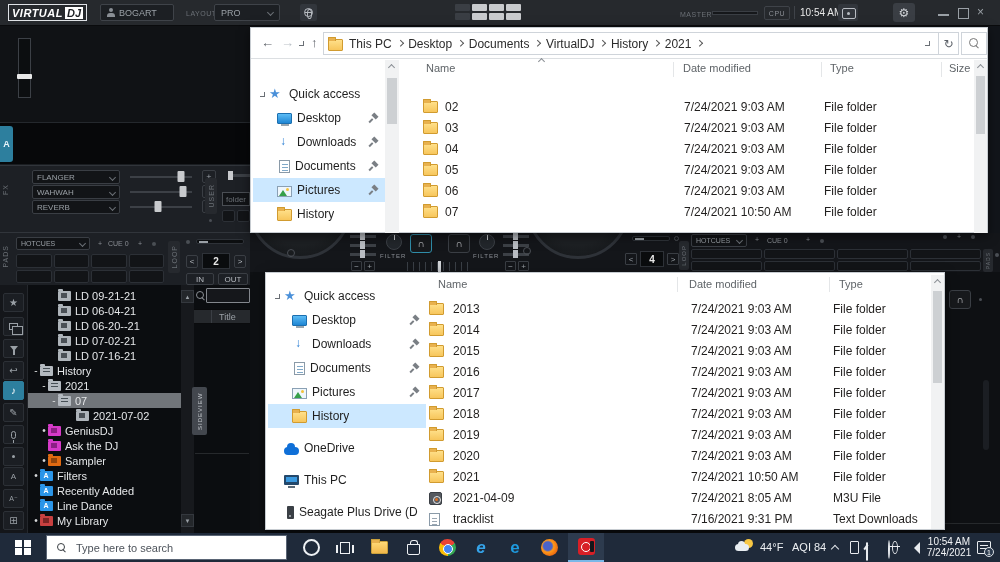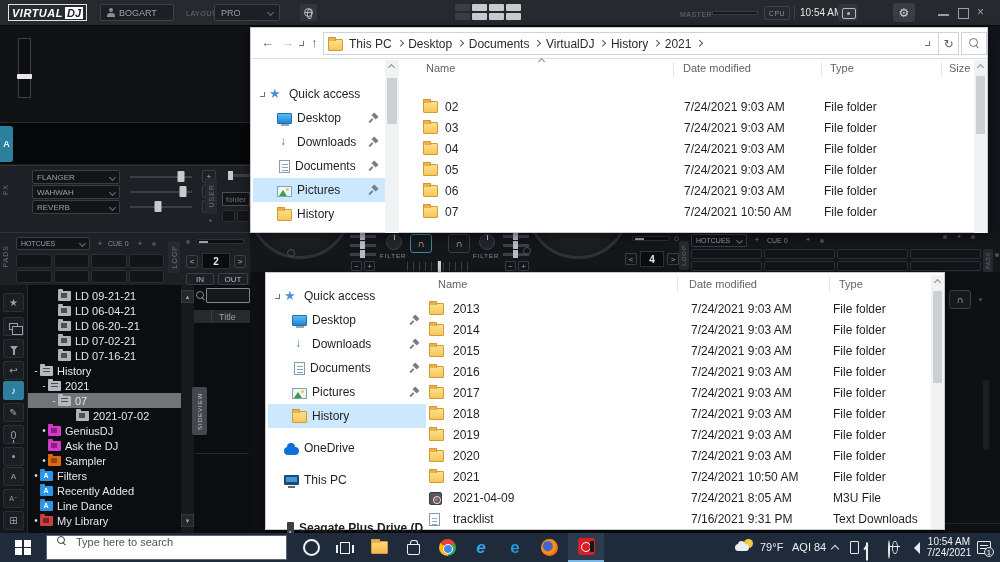--- a/index.html
+++ b/index.html
@@ -174,21 +174,21 @@
 .t-txt{background:#fff;border:1px solid #8a9aa8;width:11px;height:13px}
 .t-txt::after{content:"";position:absolute;left:2px;top:2.5px;right:2px;height:8px;background:repeating-linear-gradient(#fff 0 1px,#9aa6b2 1px 2px,#fff 2px 3px)}
 .scrollzone{background:#f1f2f3}
 .sthumb{position:absolute;background:#cdd0d3}
 .upglyph{position:absolute;width:5px;height:5px;border-right:1.2px solid #8a8f94;border-bottom:1.2px solid #8a8f94;transform:rotate(-135deg)}
 
 
 .tbar{left:0;top:533px;width:1000px;height:29px;background:#1f2a3a;z-index:50}
 .winlogo{display:grid;grid-template-columns:7px 7px;grid-template-rows:7px 7px;gap:1.5px}
 .winlogo span{background:#fff}
-.tsearch{left:46px;top:2px;width:241px;height:25px;background:#fff;border:1px solid #5a6575;display:flex;}
+.tsearch{left:46px;top:2px;width:241px;height:25px;background:#fff;border:1px solid #5a6575;display:flex;align-items:center}
 .tsearch .magd::before{border-color:#3a3f44}
 .tsearch .magd::after{background:#3a3f44}
 .tsearch span.ph{font-size:11px;color:#4d535b;margin-left:9px}
 .tico{position:absolute;top:0;width:34px;height:29px;display:flex;align-items:center;justify-content:center}
 .cortana{width:17px;height:17px;border:2px solid #eef1f4;border-radius:50%}
 .tview{width:10px;height:12px;border:1.4px solid #eef1f4;position:relative}
 .tview::before{content:"";position:absolute;left:-5px;top:2px;width:2px;height:8px;background:#eef1f4}
 .tview::after{content:"";position:absolute;right:-5px;top:2px;width:2px;height:8px;background:#eef1f4}
 .tfolder{width:17px;height:13px;position:relative;background:linear-gradient(#ffd977,#f2b84b);border:1px solid #caa13c;border-radius:1px}
 .tfolder::before{content:"";position:absolute;left:-1px;top:-3px;width:7px;height:3px;background:#e8b14e;border:1px solid #caa13c;border-bottom:none}
@@ -746,21 +746,21 @@
           <span class="nic ic-onedrive"></span>
           <span class="nlab">OneDrive</span>
 
         </div>
         <div class="nitem nlv-0" style="margin-top: 8px;">
           <span class="gut"></span>
           <span class="nic ic-thispc"></span>
           <span class="nlab">This PC</span>
 
         </div>
-        <div class="nitem nlv-0" style="margin-top: 24px; font-weight: bold;">
+        <div class="nitem nlv-0" style="margin-top: 8px;">
           <span class="gut"></span>
           <span class="nic ic-drive"></span>
           <span class="nlab">Seagate Plus Drive (D</span>
 
         </div>
       </div>
     <div class="a" style="left:162px;top:26px;width:503px">
 
     <div class="xrow">
           <span class="fico t-folder" style="left:1px;top:4px"></span>
@@ -872,21 +872,21 @@
     <div class="tico" style="left:532px">
         <span class="ffox"></span>
       </div>
     <div class="a vdjtask">
         <span class="vdjic"></span>
       </div>
     <div class="a" style="left:735px;top:6px;width:20px;height:16px">
       <span class="wsun"></span>
       <span class="wcloud"></span>
     </div>
-    <span class="a ttxt" style="left:760px;top:8px">79°F</span>
+    <span class="a ttxt" style="left:760px;top:8px">44°F</span>
     <span class="a ttxt" style="left:792px;top:8px">AQI 84</span>
     <span class="a tchv" style="left:832px;top:13px"></span>
     <span class="a tr-phone" style="left:850px;top:8px"></span>
     <span class="a tr-pen" style="left:866px;top:10px"></span>
     <span class="a tr-globe" style="left:886px;top:8px"></span>
     <span class="a tr-spk" style="left:908px;top:11px"></span>
     <div class="tclock">
       <div>10:54 AM</div>
       <div>7/24/2021</div>
     </div>

